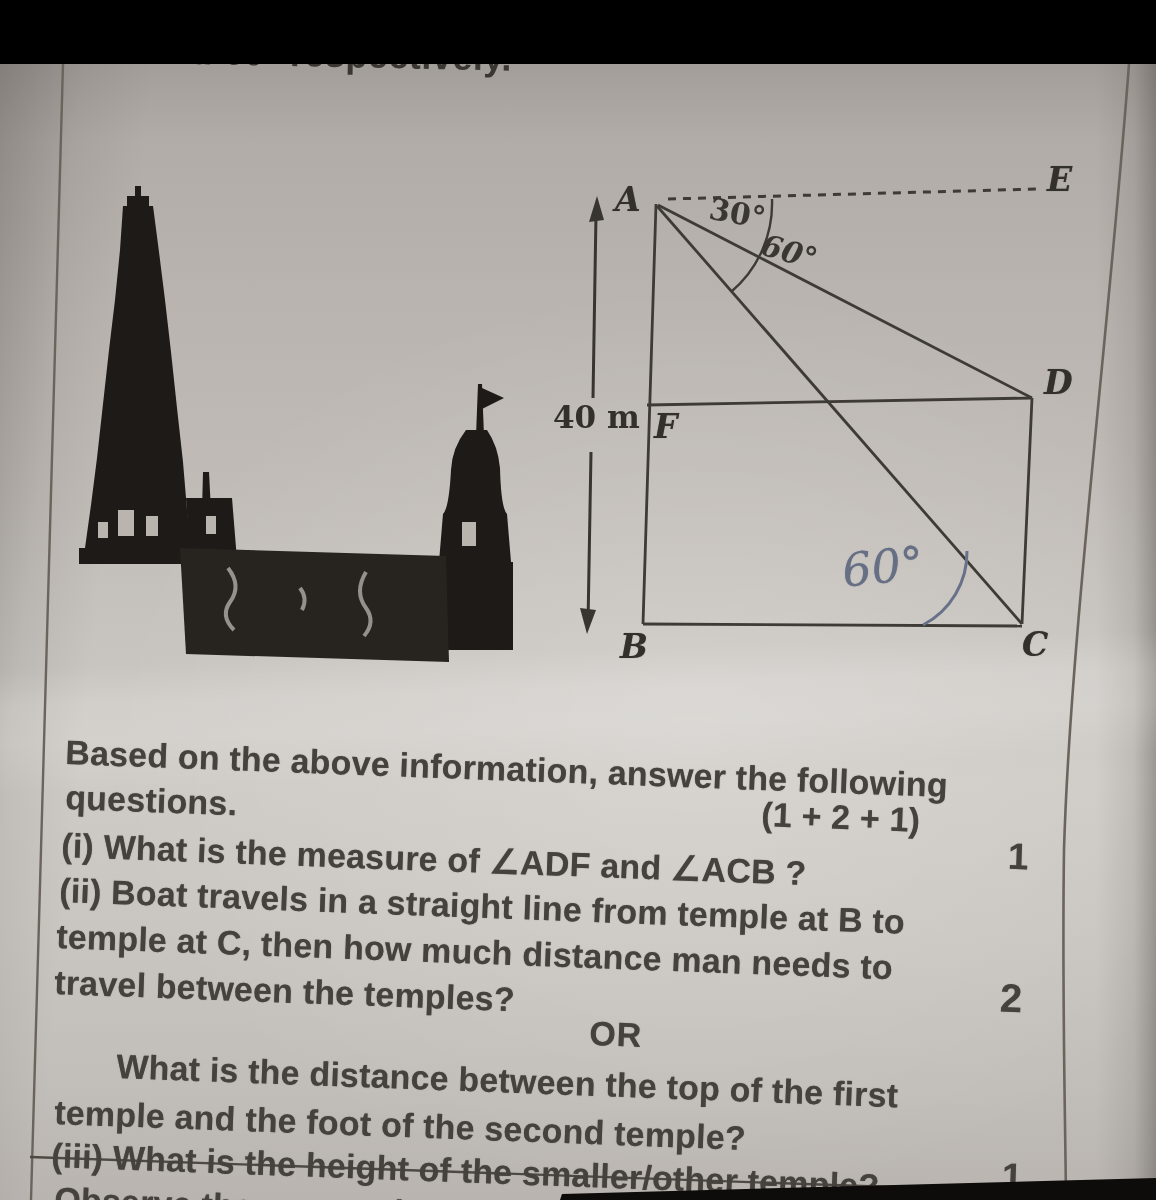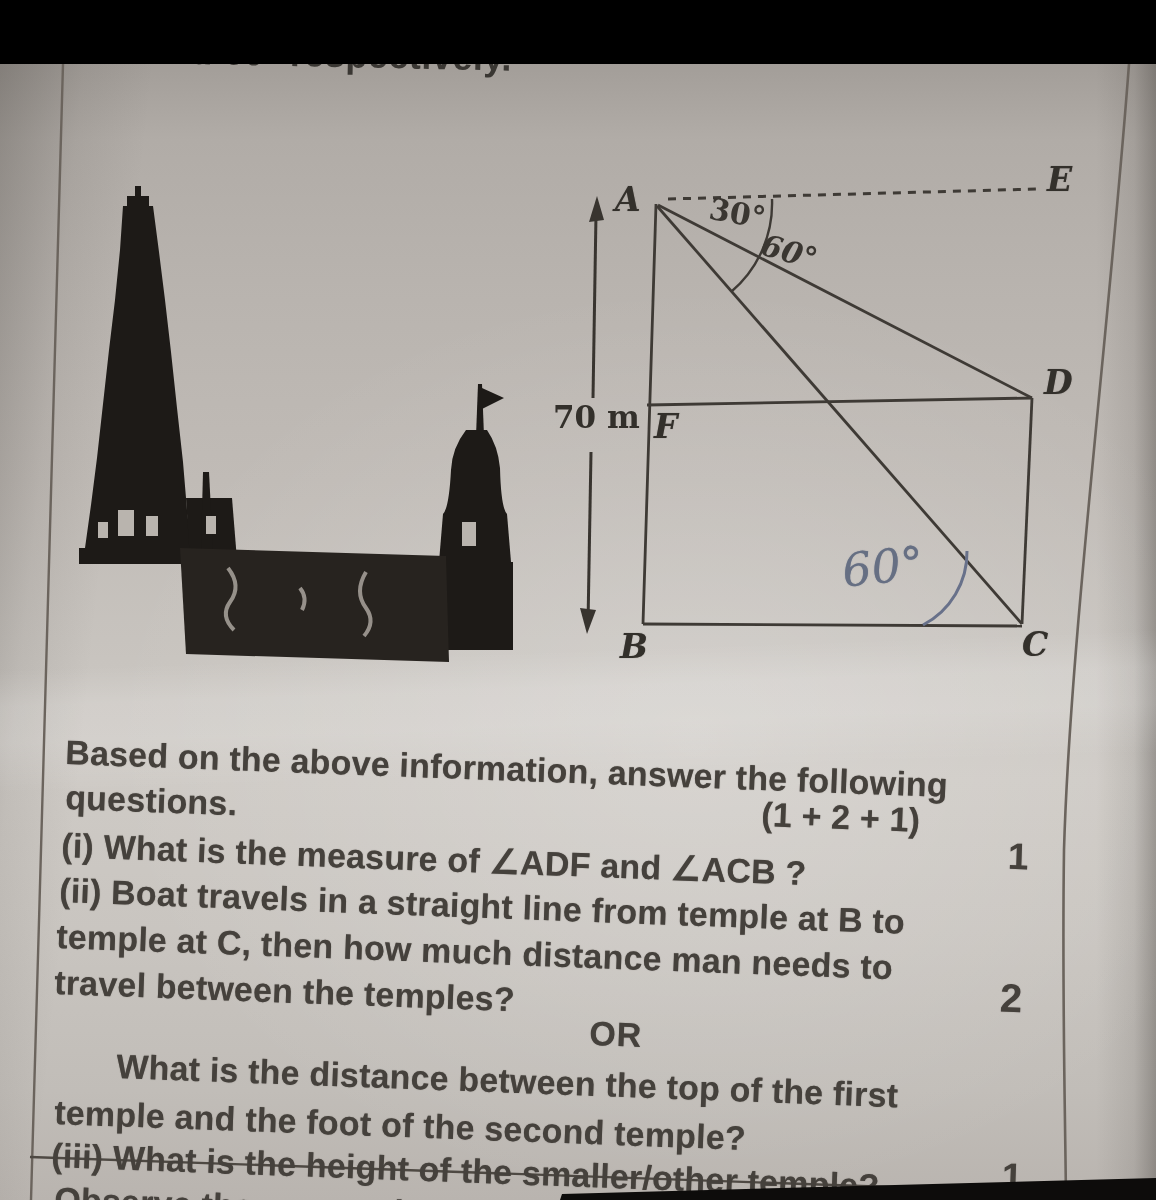--- a/index.html
+++ b/index.html
@@ -125,21 +125,21 @@
 <div class="ptlabel" style="left:615px;top:183px;">A</div>
 <div class="ptlabel" style="left:1047px;top:163px;">E</div>
 <div class="ptlabel" style="left:1044px;top:366px;">D</div>
 <div class="ptlabel" style="left:654px;top:410px;">F</div>
 <div class="ptlabel" style="left:620px;top:630px;">B</div>
 <div class="ptlabel" style="left:1022px;top:628px;">C</div>
 
 <div class="angle" style="left:712px;top:194px;transform:rotate(10deg);">30°</div>
 <div class="angle" style="left:766px;top:230px;transform:rotate(16deg);font-style:italic;">60°</div>
 <div class="angle hand" style="left:840px;top:548px;transform:rotate(-6deg);">60°</div>
-<div class="measure" style="left:553px;top:402px;">70 m</div>
+<div class="measure" style="left:553px;top:402px;">40 m</div>
 
 <div class="qline" style="left:66px;top:735px;">Based on the above information, answer the following</div>
 <div class="qline" style="left:66px;top:780px;">questions.</div>
 <div class="qline" style="left:762px;top:797px;">(1 + 2 + 1)</div>
 <div class="qline" style="left:62px;top:828px;">(i) What is the measure of ∠ADF and ∠ACB ?</div>
 <div class="mark" style="left:1008px;top:838px;">1</div>
 <div class="qline" style="left:60px;top:873px;">(ii) Boat travels in a straight line from temple at B to</div>
 <div class="qline" style="left:57px;top:919px;">temple at C, then how much distance man needs to</div>
 <div class="qline" style="left:55px;top:965px;">travel between the temples?</div>
 <div class="mark" style="left:1000px;top:978px;font-size:40px;">2</div>

